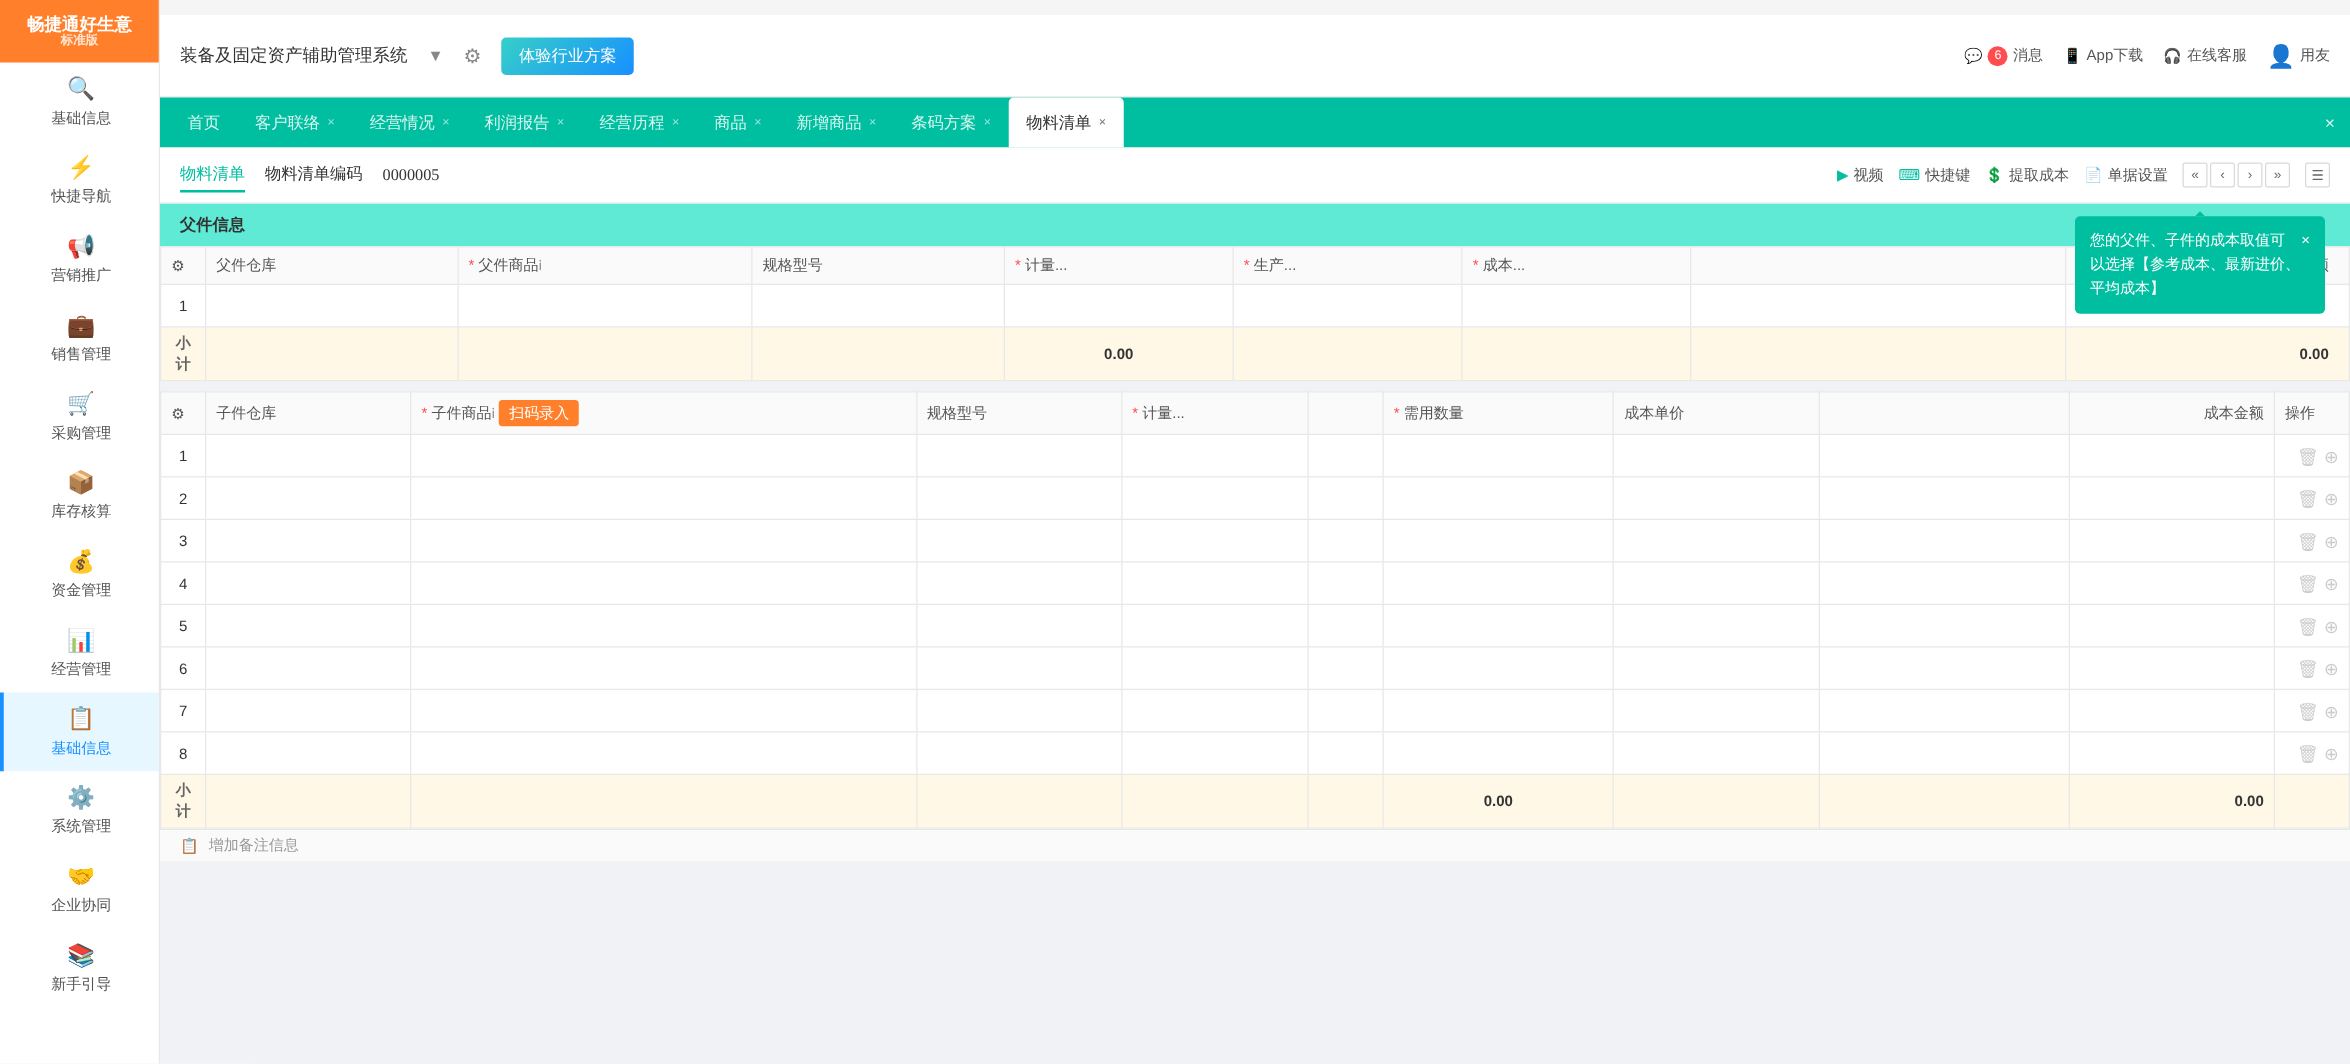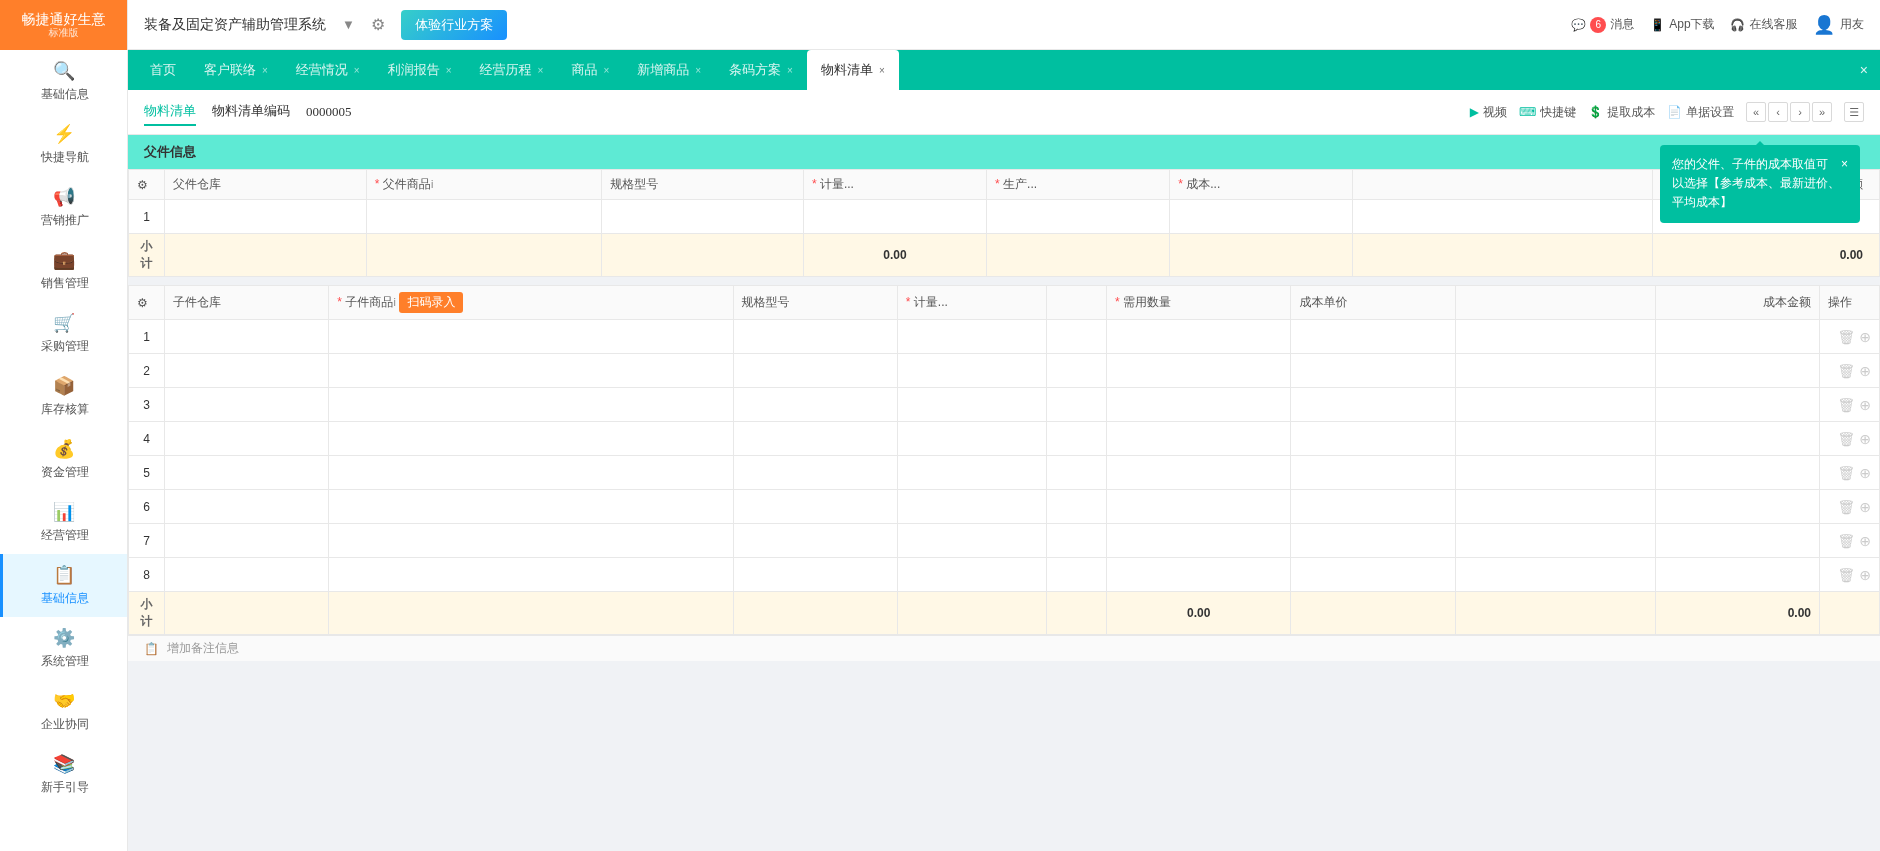--- a/index.html
+++ b/index.html
@@ -1,30 +1,30 @@
 <!DOCTYPE html>
 <html><head>
   <meta charset="utf-8">
   <style>
     * { box-sizing: border-box; margin: 0; padding: 0; }
     body { font-family: 'Microsoft YaHei', Arial, sans-serif; font-size: 13px; background: #f5f5f5; display: flex; height: 851px; overflow: hidden; }
 
     
     .sidebar { width: 128px; background: #fff; display: flex; flex-direction: column; border-right: 1px solid #e8e8e8; flex-shrink: 0; }
-    .sidebar-logo { background: #ff7f2a; height: 50px; display: flex; align-items: center; justify-content: center; color: #fff; font-size: 14px; font-weight: normal; padding: 4px; text-align: center; line-height: 1.2; }
+    .sidebar-logo { background: #ff7f2a; height: 50px; display: flex; align-items: center; justify-content: center; color: #fff; font-size: 14px; font-weight: bold; padding: 4px; text-align: center; line-height: 1.2; }
     .sidebar-logo span { font-size: 10px; color: rgba(255,255,255,0.8); display: block; }
     .sidebar-item { display: flex; flex-direction: column; align-items: center; padding: 10px 4px; cursor: pointer; color: #555; font-size: 12px; gap: 4px; border-left: 3px solid transparent; }
     .sidebar-item.active { background: #e8f4ff; color: #1890ff; border-left-color: #1890ff; }
     .sidebar-item .icon { font-size: 18px; }
 
     
     .main { flex: 1; display: flex; flex-direction: column; overflow: hidden; }
 
     
-    .topbar { background: #fff; height: 50px; display: flex; align-items: center; padding: 0 16px; border-bottom: 1px solid #e8e8e8; gap: 16px; }
+    .topbar { background: #fff; height: 66px; display: flex; align-items: center; padding: 0 16px; border-bottom: 1px solid #e8e8e8; gap: 16px; margin-top: 12px; }
     .topbar-actions { display: flex; align-items: center; gap: 16px; margin-left: auto; }
     .topbar-btn { display: flex; align-items: center; gap: 4px; cursor: pointer; color: #555; font-size: 12px; }
     .topbar-btn .badge { background: #ff4d4f; color: #fff; border-radius: 50%; width: 16px; height: 16px; font-size: 10px; display: flex; align-items: center; justify-content: center; }
     .try-btn { background: linear-gradient(135deg, #36cfc9, #1890ff); color: #fff; border: none; border-radius: 4px; padding: 6px 14px; cursor: pointer; font-size: 13px; }
 
     
     .nav-tabs { background: #00bfa0; display: flex; align-items: center; padding: 0 0 0 8px; height: 40px; justify-content: center; }
     .nav-tab { color: rgba(255,255,255,0.85); padding: 0 14px; height: 40px; display: flex; align-items: center; gap: 4px; cursor: pointer; font-size: 13px; white-space: nowrap; }
     .nav-tab.active { background: #fff; color: #333; border-radius: 4px 4px 0 0; }
     .nav-tab .close-x { font-size: 10px; color: inherit; opacity: 0.7; margin-left: 2px; }

